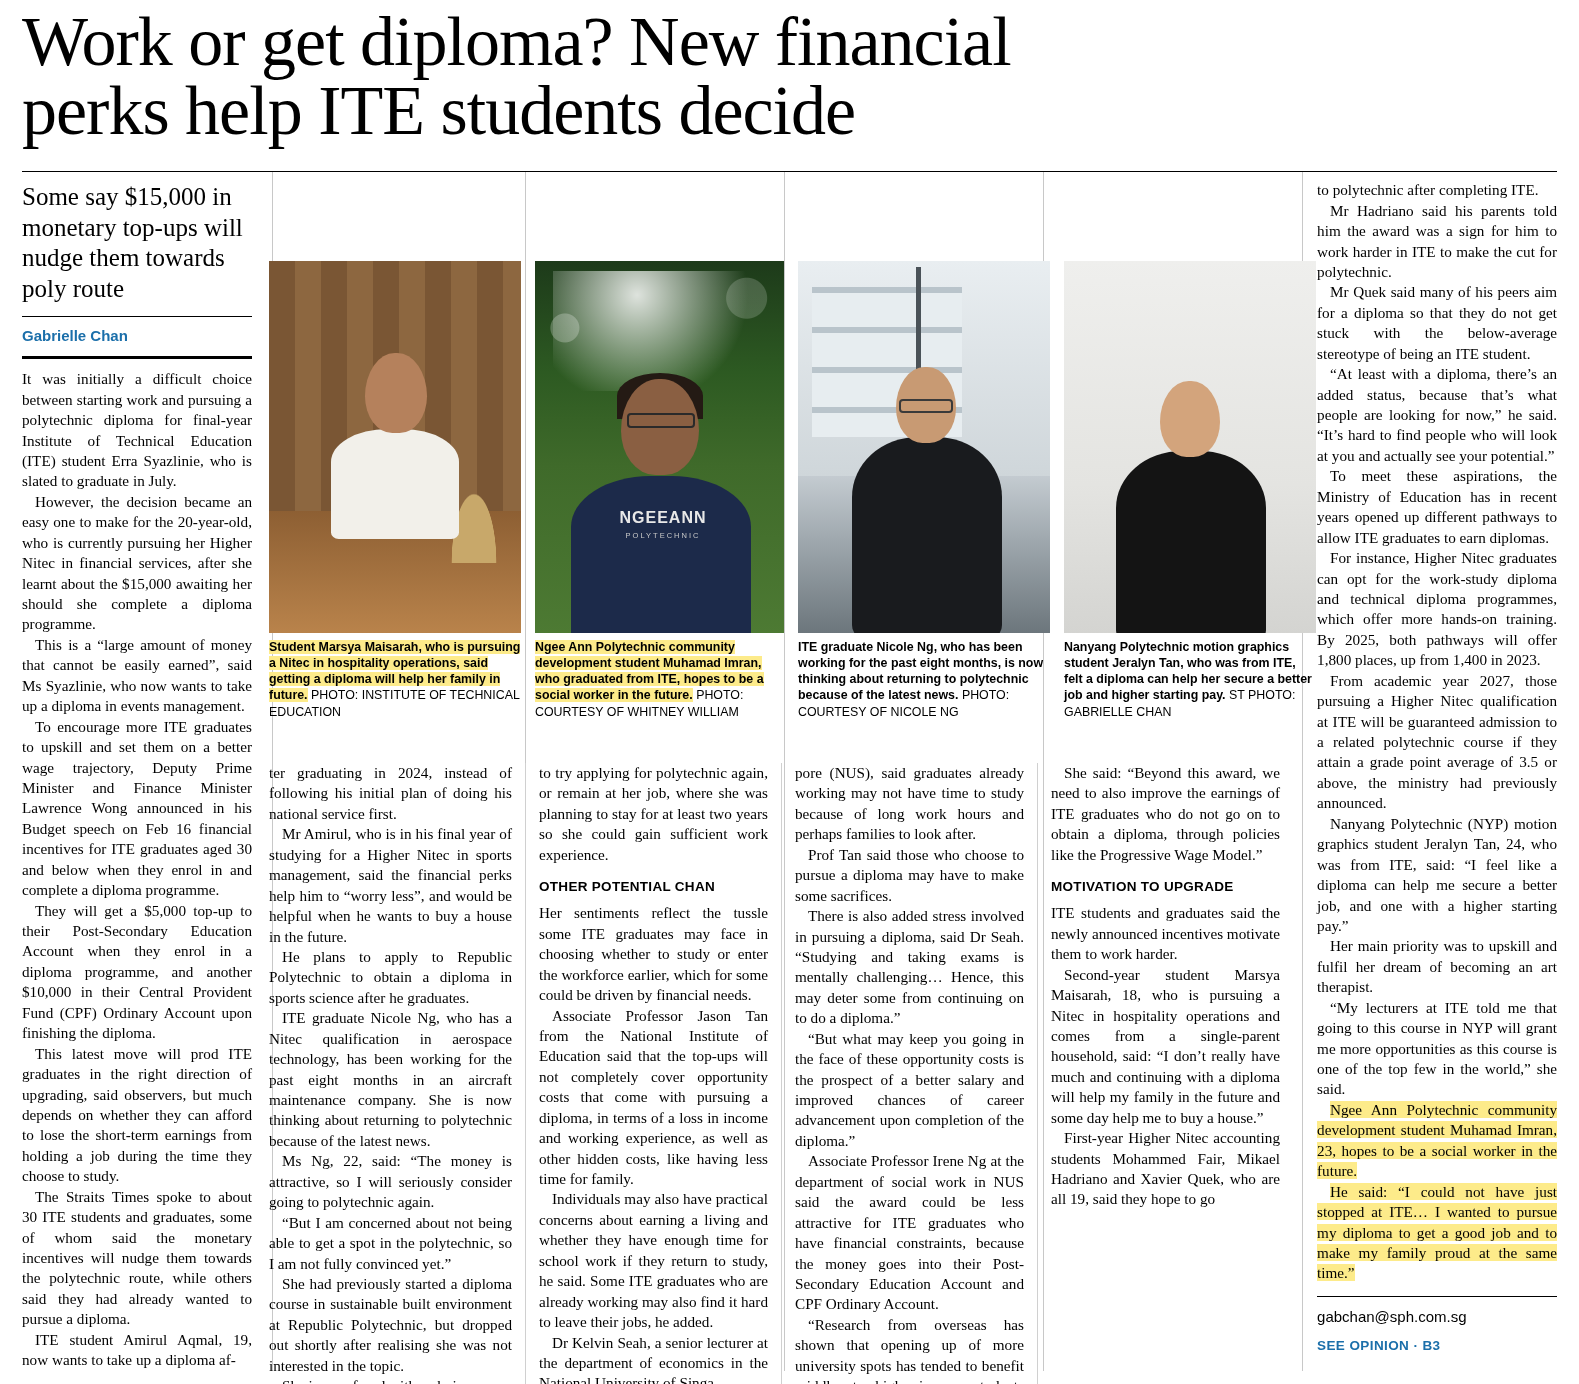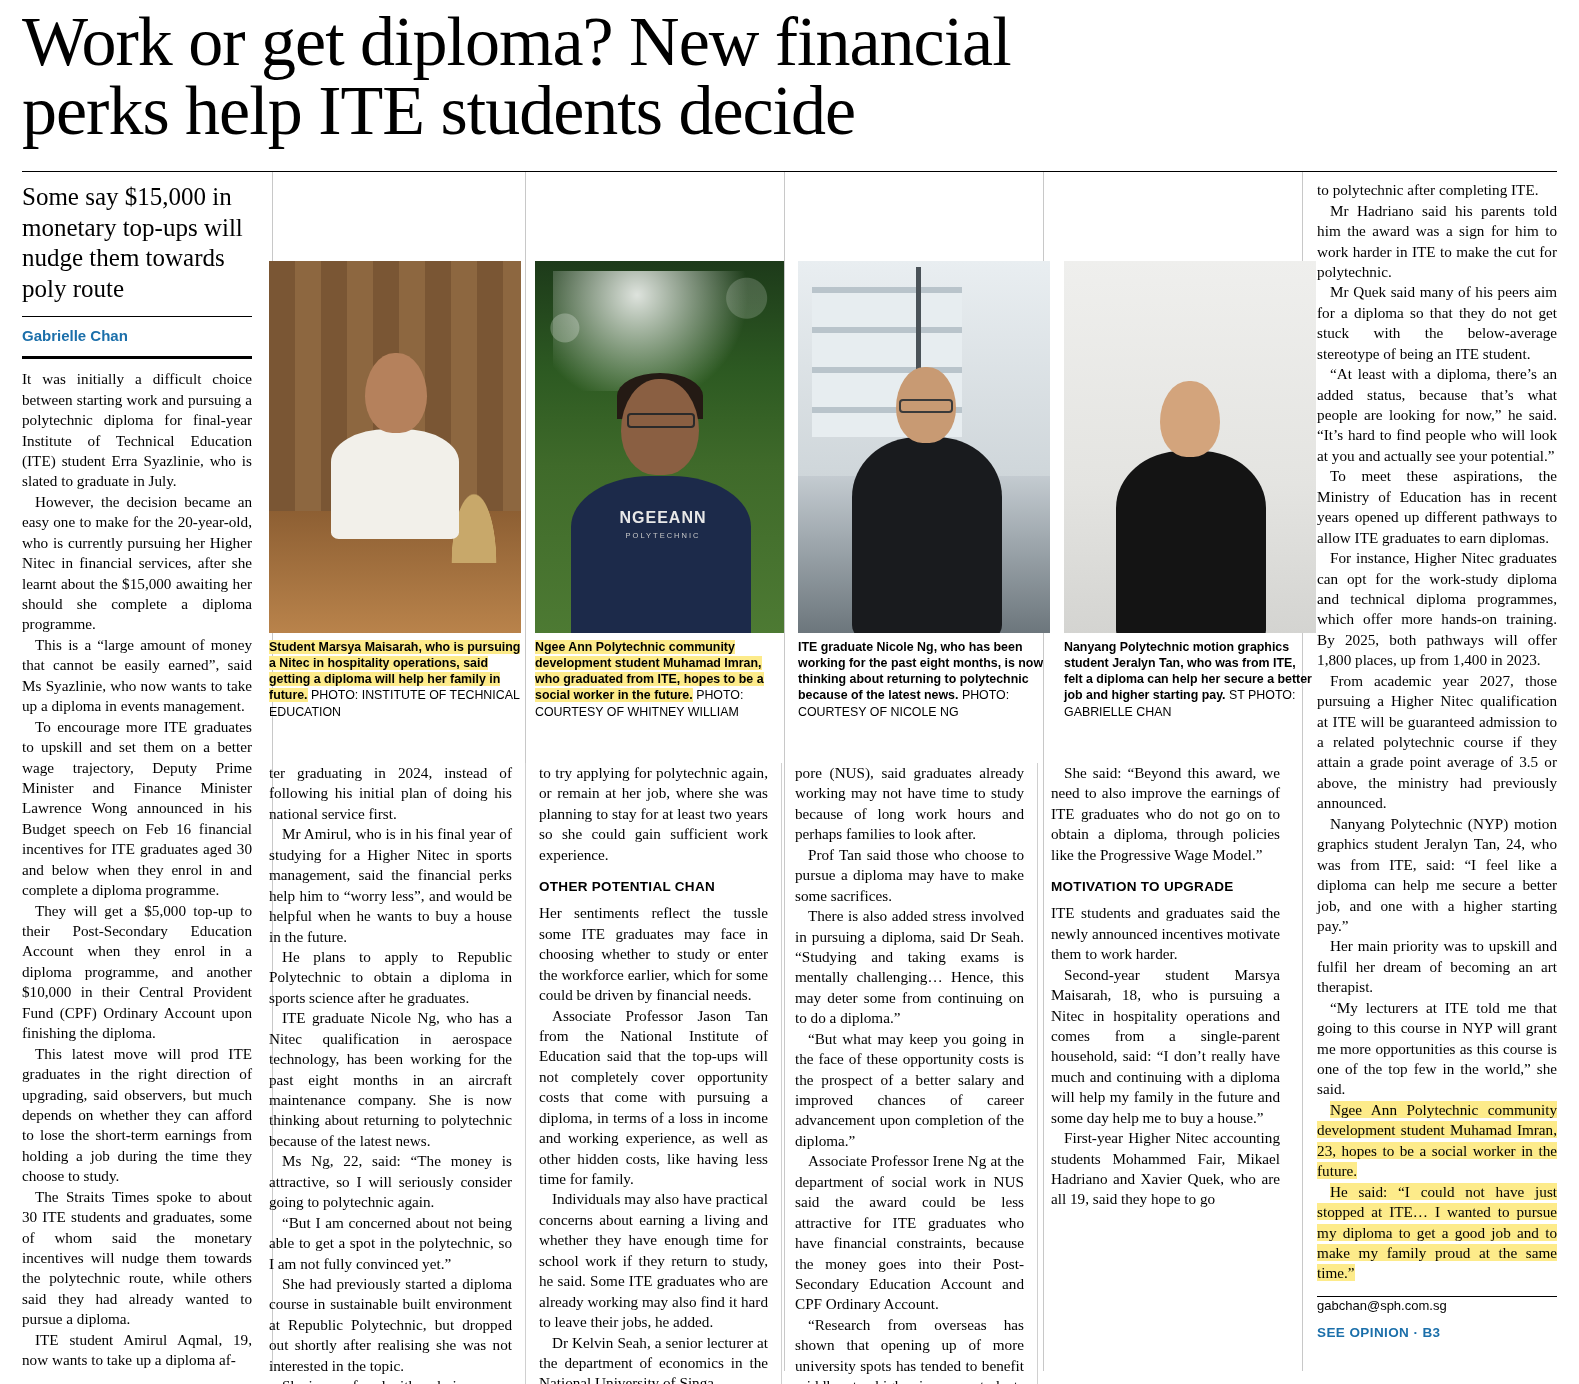--- a/index.html
+++ b/index.html
@@ -178,23 +178,23 @@
     left: 269px;
     display: flex;
     gap: 0;
   }
 
   .tail-col { width: 256px; padding: 0 13px; }
   .tail-col:first-child { padding-left: 0; }
 
   .email {
     font-family: "Liberation Sans", sans-serif;
-    font-size: 13px;
+    font-size: 15px;
     margin-top: 12px;
-    padding-top: 0;
+    padding-top: 10px;
     border-top: 1px solid #000;
   }
   .seeop {
     font-family: "Liberation Sans", sans-serif;
     font-weight: bold;
     font-size: 13.5px;
     color: #1b6faa;
     margin-top: 10px;
     letter-spacing: 0.4px;
   }

